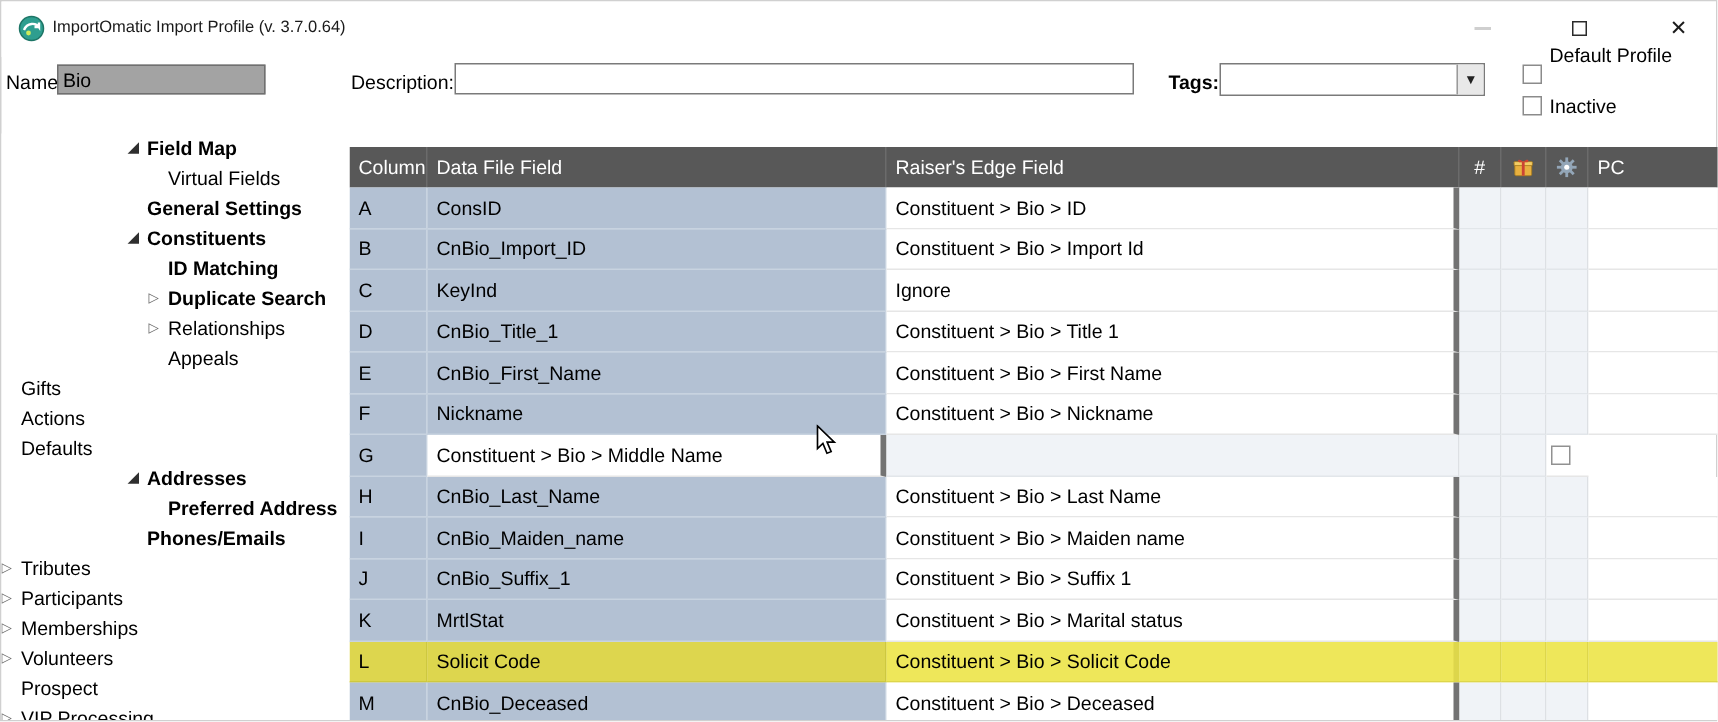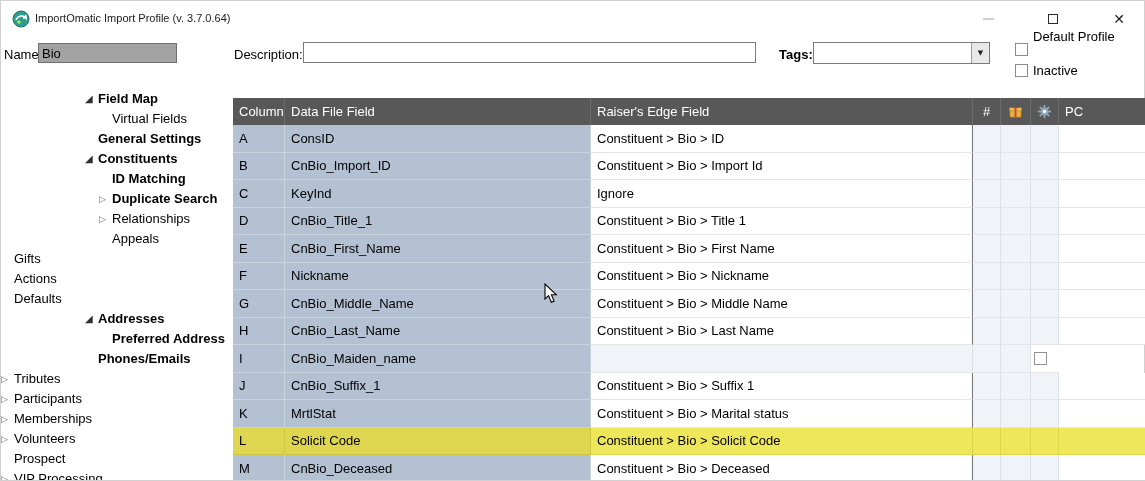--- a/index.html
+++ b/index.html
@@ -46,21 +46,21 @@
 
   
   .table { position:absolute; left:232px; top:97px; width:1077px; bottom:0; overflow:hidden; }
   .thead, .trow { display:grid; grid-template-columns:52px 306px 382px 28px 30px 28px 1fr; }
   .thead { height:27px; background:#585858; color:#fff; }
   .th { display:flex; align-items:center; padding:0 6px; border-right:1px solid #6b6b6b; overflow:hidden; white-space:nowrap; }
   .th.center { justify-content:center; padding:0; }
   .trow { height:27.5px; }
   .td { display:flex; align-items:center; padding:0 6px; overflow:hidden; white-space:nowrap; }
   .td.blue { background:#b3c1d3; border-bottom:1px solid #c8d3e0; border-right:1px solid #c8d3e0; }
-  .td.white { background:#fff; border-bottom:1px solid #e6e6e6; border-right:1px solid #737373; }
+  .td.white { background:#fff; border-bottom:1px solid #e6e6e6; border-right:4px solid #737373; }
   .td.pale { background:#f0f3f7; border-bottom:1px solid #e2e6ea; border-right:1px solid #dde0e4; }
   .td.c-pc { background:#fff; border-bottom:1px solid #e6e6e6; justify-content:center; padding-right:16px; }
   .trow.hl .td.blue { background:#ddd64e; border-bottom-color:#cdc83f; border-right-color:#cdc83f; }
   .trow.hl .td.white, .trow.hl .td.pale, .trow.hl .td.c-pc { background:#eee75a; border-bottom-color:#ddd64b; border-right-color:#ddd64b; }
   .rowcb { width:13px; height:13px; border:1px solid #919191; background:#fff; flex:none; }
 
   .cursor { position:absolute; left:543px; top:282px; pointer-events:none; }
 </style>
 </head>
 <body>
@@ -280,21 +280,20 @@
           <div class="td white">Constituent &gt; Bio &gt; Nickname</div>
           <div class="td pale"></div>
           <div class="td pale"></div>
           <div class="td pale"></div>
           <div class="td c-pc">
             <span class="rowcb"></span>
           </div>
         </div>
         <div class="trow">
           <div class="td blue">G</div>
-          <div class="td blue">CnBio_Middle_Name</div>
           <div class="td white">Constituent &gt; Bio &gt; Middle Name</div>
           <div class="td pale"></div>
           <div class="td pale"></div>
           <div class="td pale"></div>
           <div class="td c-pc">
             <span class="rowcb"></span>
           </div>
         </div>
         <div class="trow">
           <div class="td blue">H</div>
@@ -303,20 +302,21 @@
           <div class="td pale"></div>
           <div class="td pale"></div>
           <div class="td pale"></div>
           <div class="td c-pc">
             <span class="rowcb"></span>
           </div>
         </div>
         <div class="trow">
           <div class="td blue">I</div>
           <div class="td blue">CnBio_Maiden_name</div>
+          <div class="td white">Constituent &gt; Bio &gt; Maiden name</div>
           <div class="td pale"></div>
           <div class="td pale"></div>
           <div class="td pale"></div>
           <div class="td c-pc">
             <span class="rowcb"></span>
           </div>
         </div>
         <div class="trow">
           <div class="td blue">J</div>
           <div class="td blue">CnBio_Suffix_1</div>

